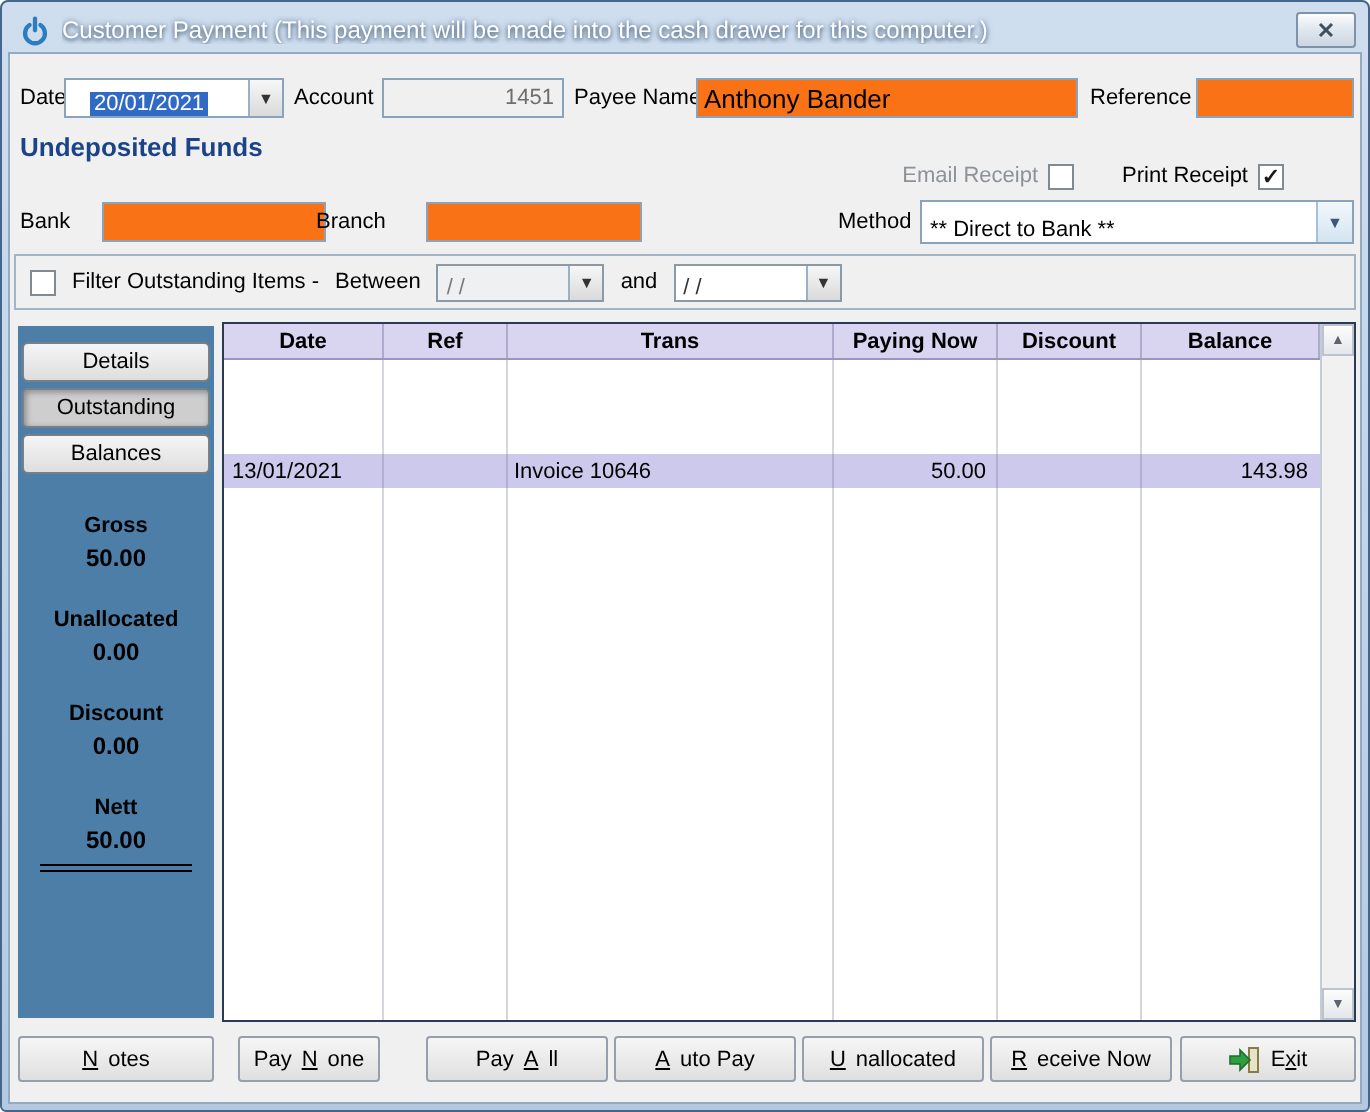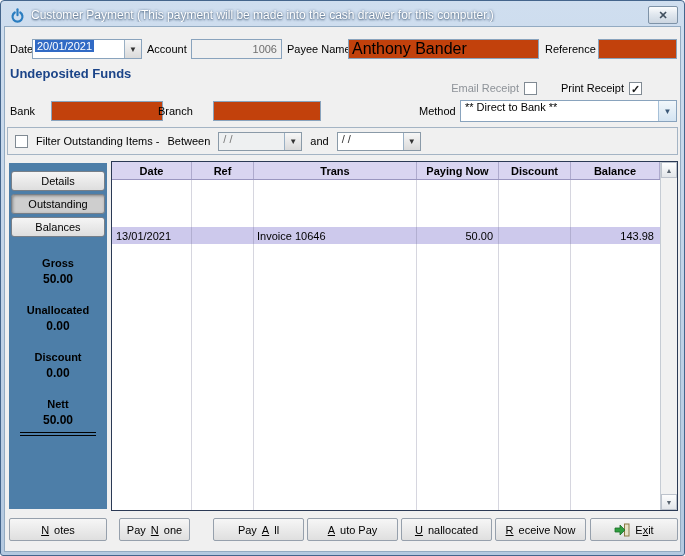--- a/index.html
+++ b/index.html
@@ -24,25 +24,25 @@
     color:#41505f; font-size:11px; font-weight:bold; cursor:default;
   }
   .dlg-body {
     position:relative; flex:1; background:#f0f0f0;
     border:1px solid #93abc2; overflow:hidden;
   }
   .lbl { position:absolute; font-size:11px; color:#000; white-space:nowrap; }
   .gray { color:#8d9298; }
 
   .tinput {
-    position:absolute; height:20px; border:1px solid #89a3bd; background:#c2410c;
-    font-family:"Liberation Sans",sans-serif; font-size:16px; padding:0 3px; color:#000;
+    position:absolute; height:20px; border:1px solid #89a3bd; background:#f97316;
+    font-family:"Liberation Sans",sans-serif; font-size:13px; padding:0 3px; color:#000;
   }
   .field { position:absolute; border:1px solid #89a3bd; background:#fff; display:flex; }
-  .field-text { flex:1; display:flex; align-items:flex-start; padding:0 2px; font-size:11px; overflow:hidden; white-space:nowrap; }
+  .field-text { flex:1; display:flex; align-items:flex-end; padding:0 12px; font-size:11px; overflow:hidden; white-space:nowrap; }
   .sel { background:#316ac5; color:#fff; padding:0 2px; }
   .drop-btn {
     width:17px; border-left:1px solid #9ab0c4;
     background:linear-gradient(#f7f7f7,#dadada);
     display:flex; align-items:center; justify-content:center;
     font-size:8px; color:#333; cursor:default;
   }
   .method-arrow { width:18px; background:linear-gradient(#f2f7fb,#d4e4f2); border-left:1px solid #a6c0d8; color:#3a5878; }
   #account-field { background:#f0f0f0; }
   .acc-val { width:100%; text-align:right; padding:0 4px; color:#6e6e6e; display:block; align-self:center; }
@@ -172,21 +172,21 @@
       <span class="field-text">
           <span class="sel">20/01/2021</span>
         </span>
       <span class="drop-btn">
           <span>▼</span>
         </span>
     </div>
 
     <span class="lbl" id="account-label">Account</span>
     <div class="field" id="account-field">
-      <span class="acc-val">1006</span>
+      <span class="acc-val">1451</span>
     </div>
 
     <span class="lbl" id="payee-label">Payee Name</span>
     <input class="tinput" id="payee-input" value="Anthony Bander" style="">
 
     <span class="lbl" id="reference-label">Reference</span>
     <input class="tinput" id="reference-input" value="" style="">
 
     <div id="section-title">Undeposited Funds</div>
 

